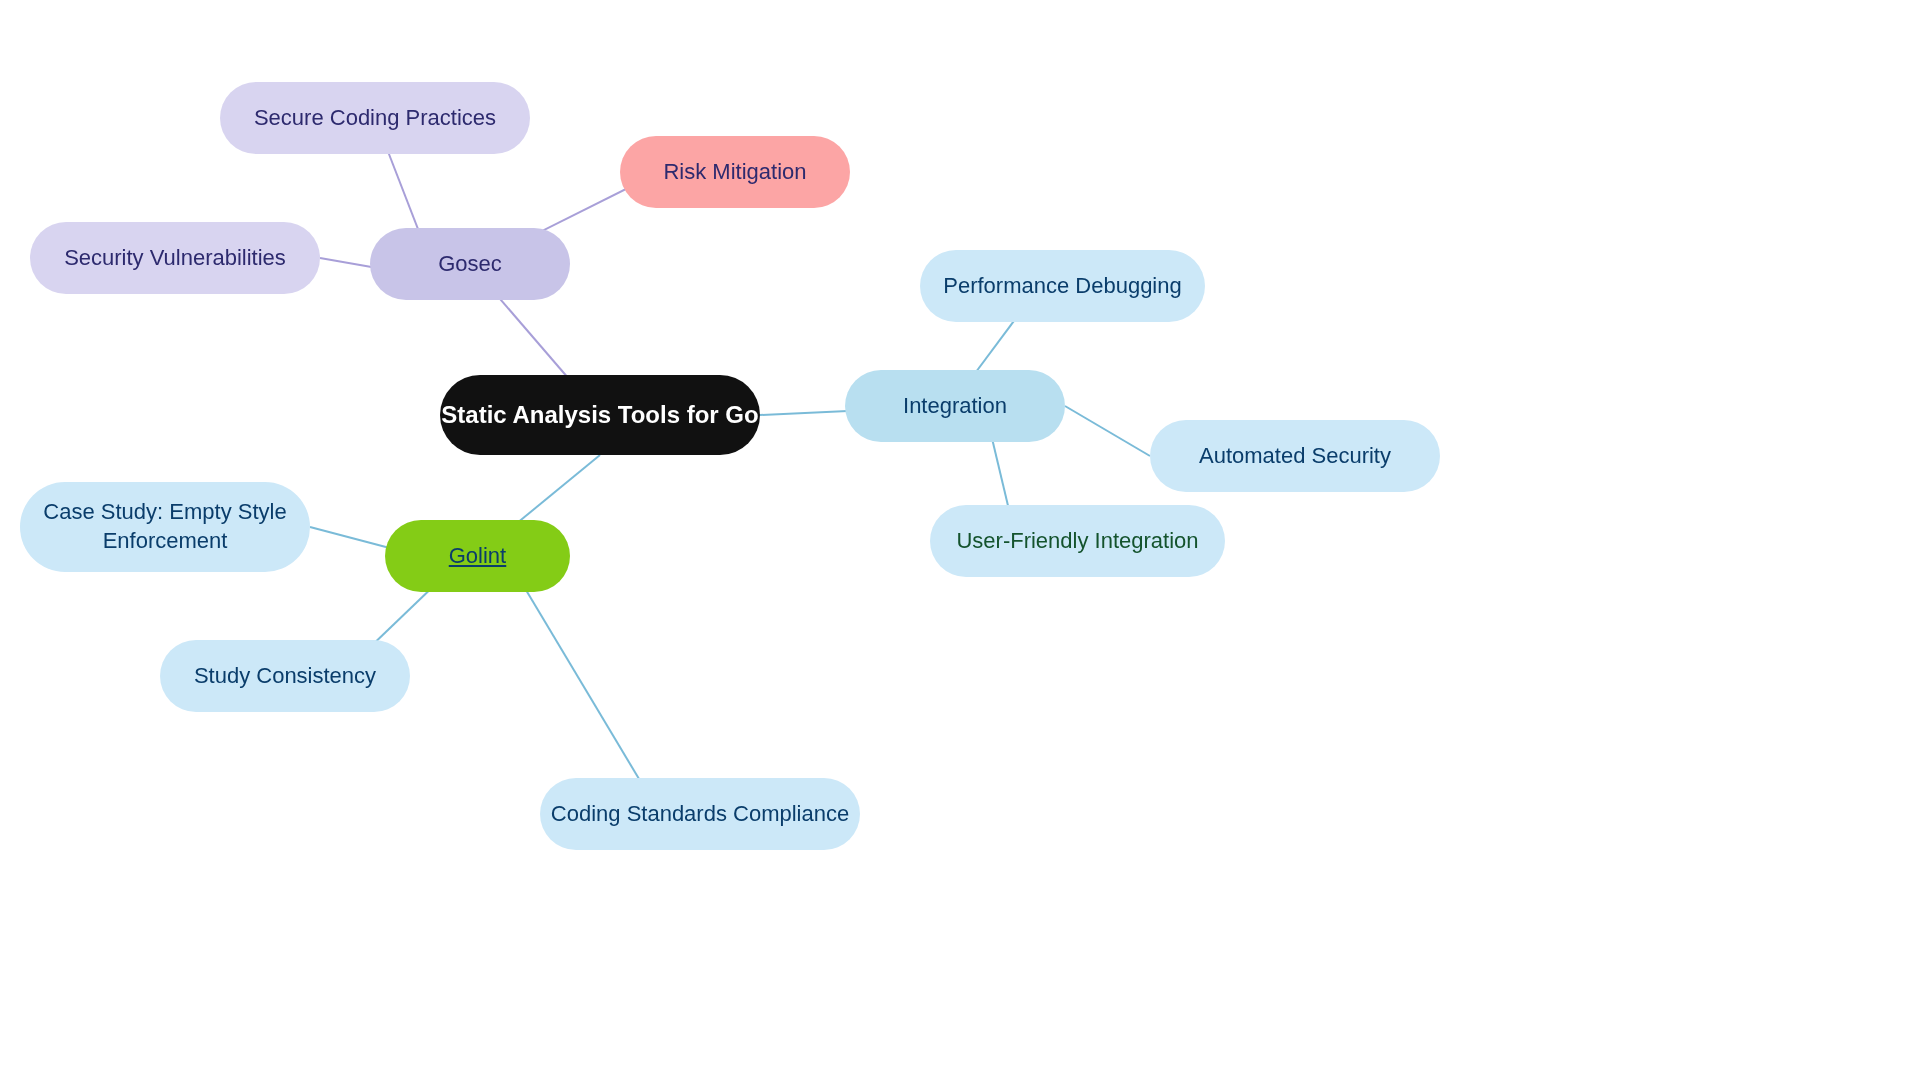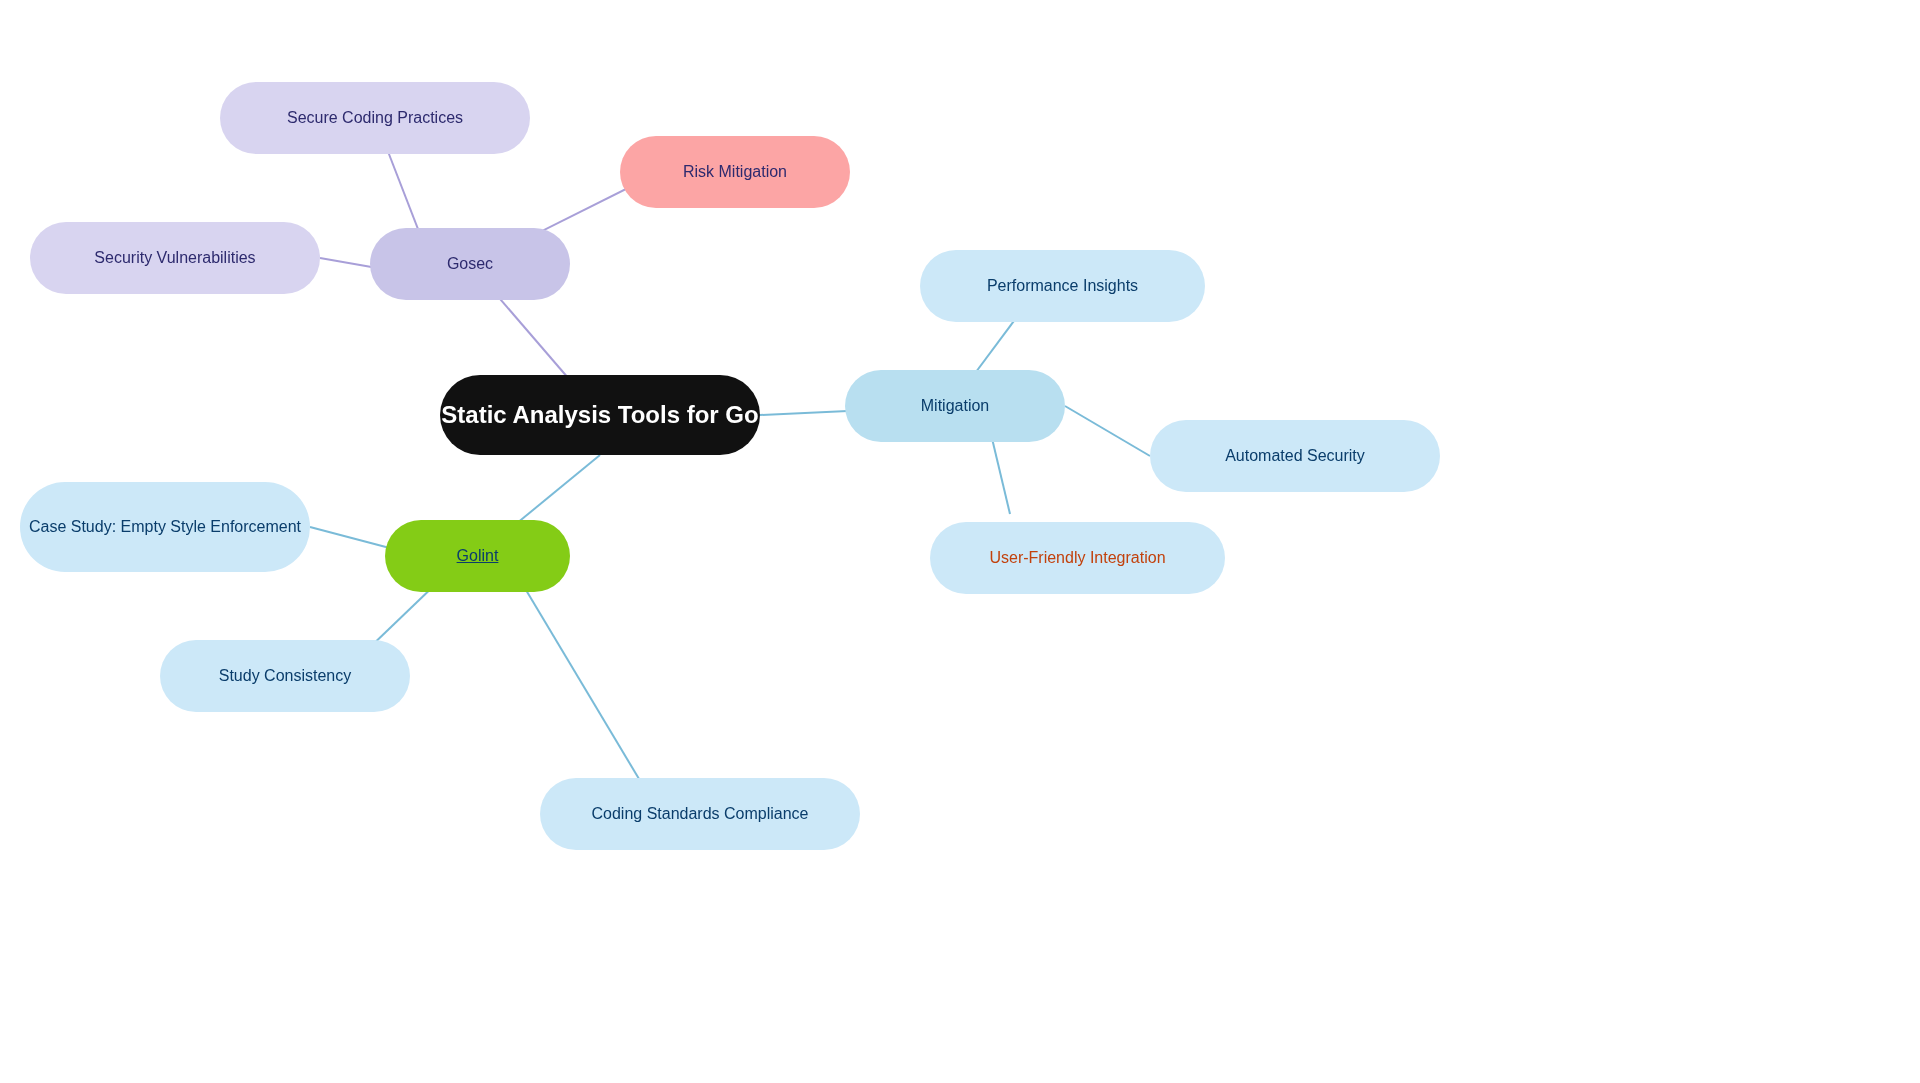--- a/index.html
+++ b/index.html
@@ -22,21 +22,21 @@
       position: absolute;
       display: flex;
       align-items: center;
       justify-content: center;
       text-align: center;
       border-radius: 50px;
       cursor: pointer;
       user-select: none;
     }
     .node-label {
-      font-size: 16px;
+      font-size: 22px;
       font-weight: 500;
       line-height: 1.3;
     }
 
     
     .node-center {
       background: #111111;
       color: #ffffff;
       width: 320px;
       height: 80px;
@@ -134,25 +134,25 @@
     .node-automated-debug {
       background: #cce8f8;
       color: #0a3d6b;
       width: 290px;
       height: 72px;
       left: 1150px;
       top: 420px;
     }
     .node-user-friendly {
       background: #cce8f8;
-      color: #c2410c;
+      color: #14532d;
       width: 295px;
       height: 72px;
       left: 930px;
-      top: 522px;
+      top: 505px;
       justify-content: center;
     }
   </style>
 </head>
 <body>
 
 <svg id="connections">
 
   <line x1="600" y1="415" x2="470" y2="264" stroke="#a89fd8" stroke-width="2"></line>
 
@@ -209,25 +209,25 @@
 
 <div class="node node-style-consistency">
   <span class="node-label">Study Consistency</span>
 </div>
 
 <div class="node node-coding-standards">
   <span class="node-label">Coding Standards Compliance</span>
 </div>
 
 <div class="node node-staticcheck">
-  <span class="node-label">Mitigation</span>
+  <span class="node-label">Integration</span>
 </div>
 
 <div class="node node-performance">
-  <span class="node-label">Performance Insights</span>
+  <span class="node-label">Performance Debugging</span>
 </div>
 
 <div class="node node-automated-debug">
   <span class="node-label">Automated Security</span>
 </div>
 
 <div class="node node-user-friendly">
   <span class="node-label">User-Friendly Integration</span>
 </div>
 

